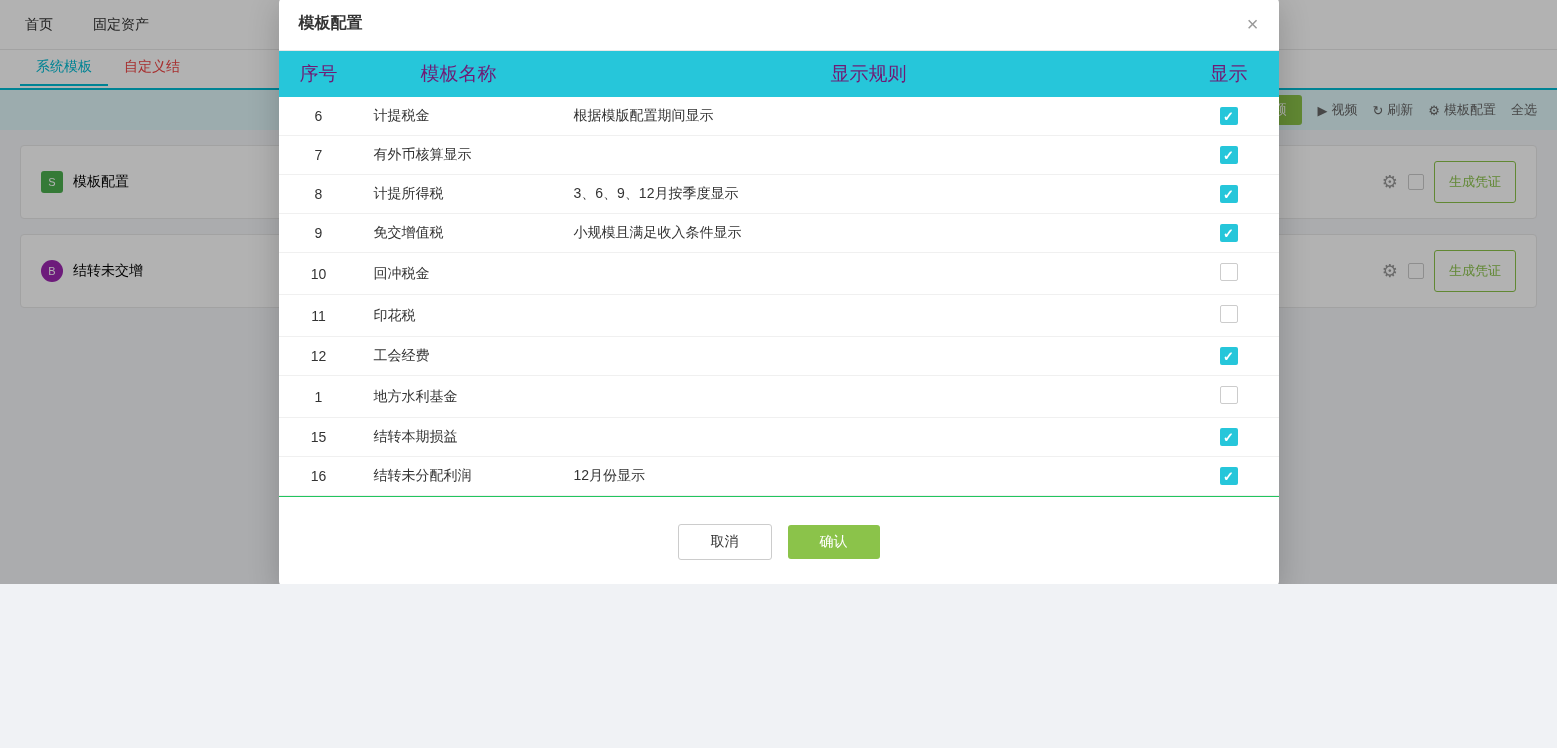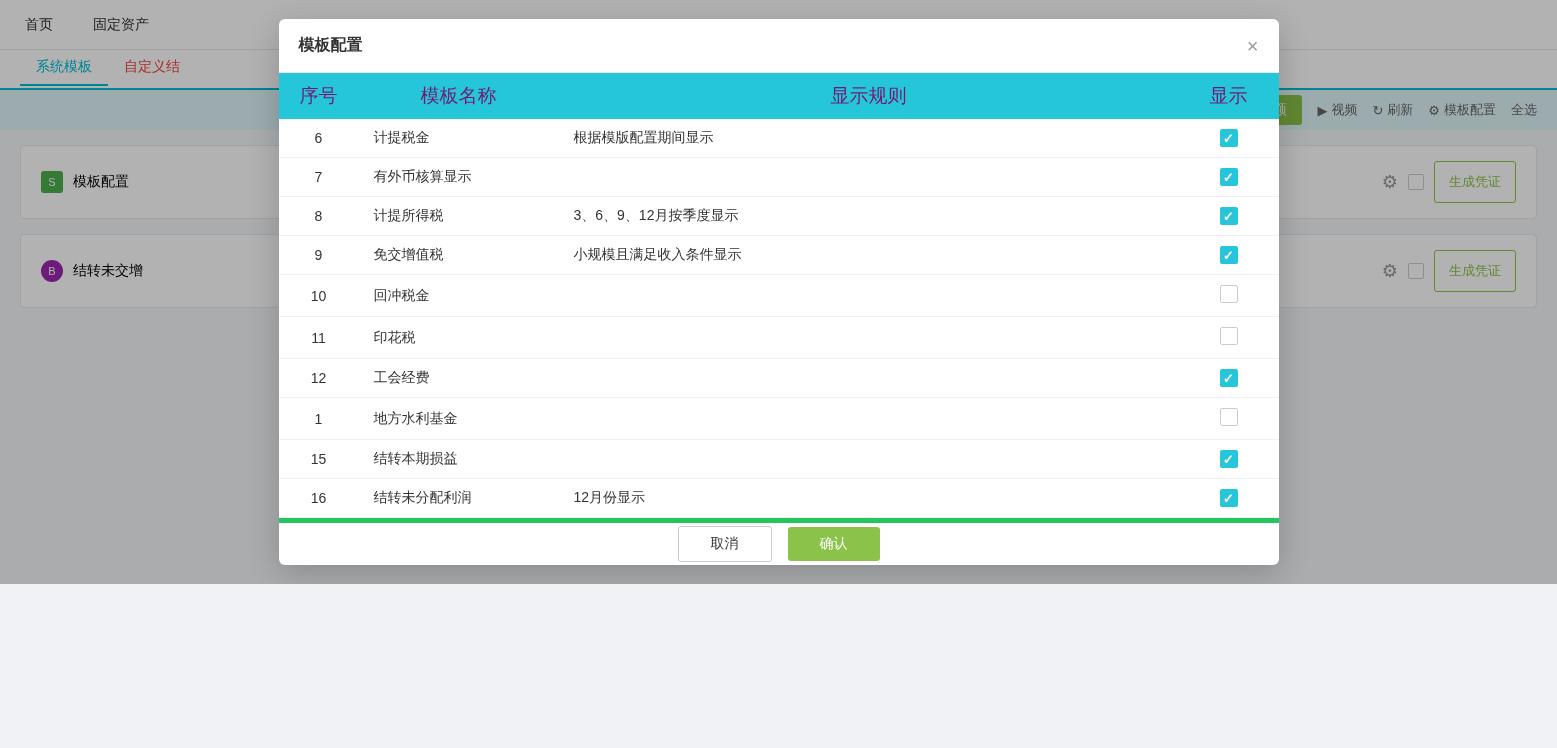--- a/index.html
+++ b/index.html
@@ -252,26 +252,26 @@
       height: 18px;
       background: #fff;
       border: 1px solid #ccc;
       border-radius: 2px;
       display: inline-block;
       cursor: pointer;
     }
 
     
     .modal-footer {
-      padding: 3px 20px;
+      padding: 27px 20px;
       display: flex;
       align-items: center;
       justify-content: center;
       gap: 16px;
-      border-top: 5px solid #22c55e;
+      border-top: 1px solid #22c55e;
     }
     .btn-cancel {
       background: #fff;
       border: 1px solid #ccc;
       color: #333;
       padding: 8px 32px;
       border-radius: 3px;
       font-size: 14px;
       cursor: pointer;
     }

